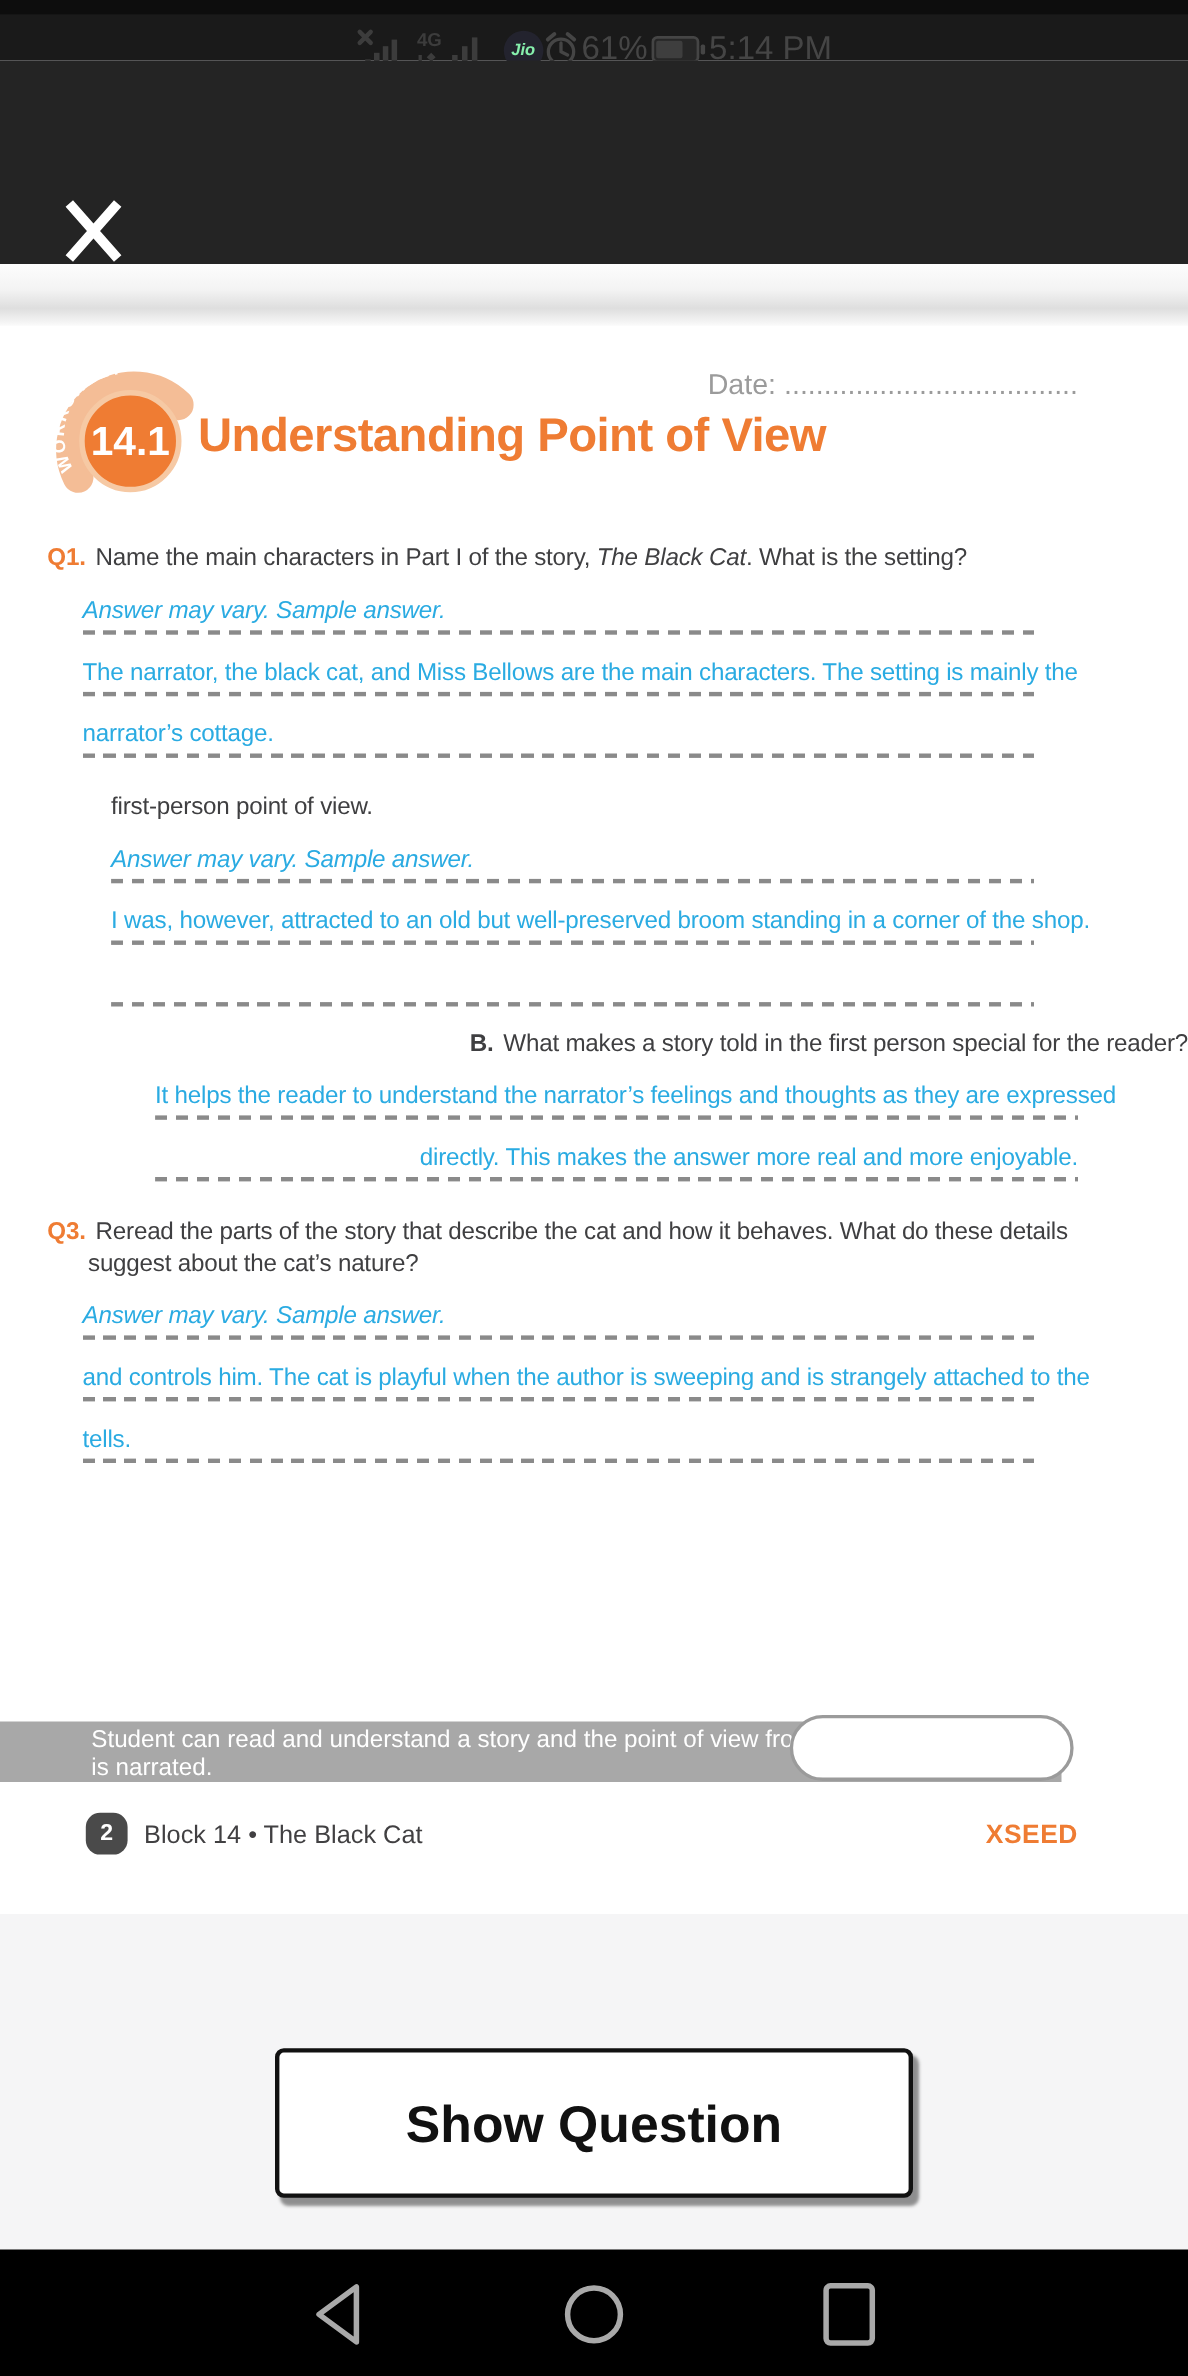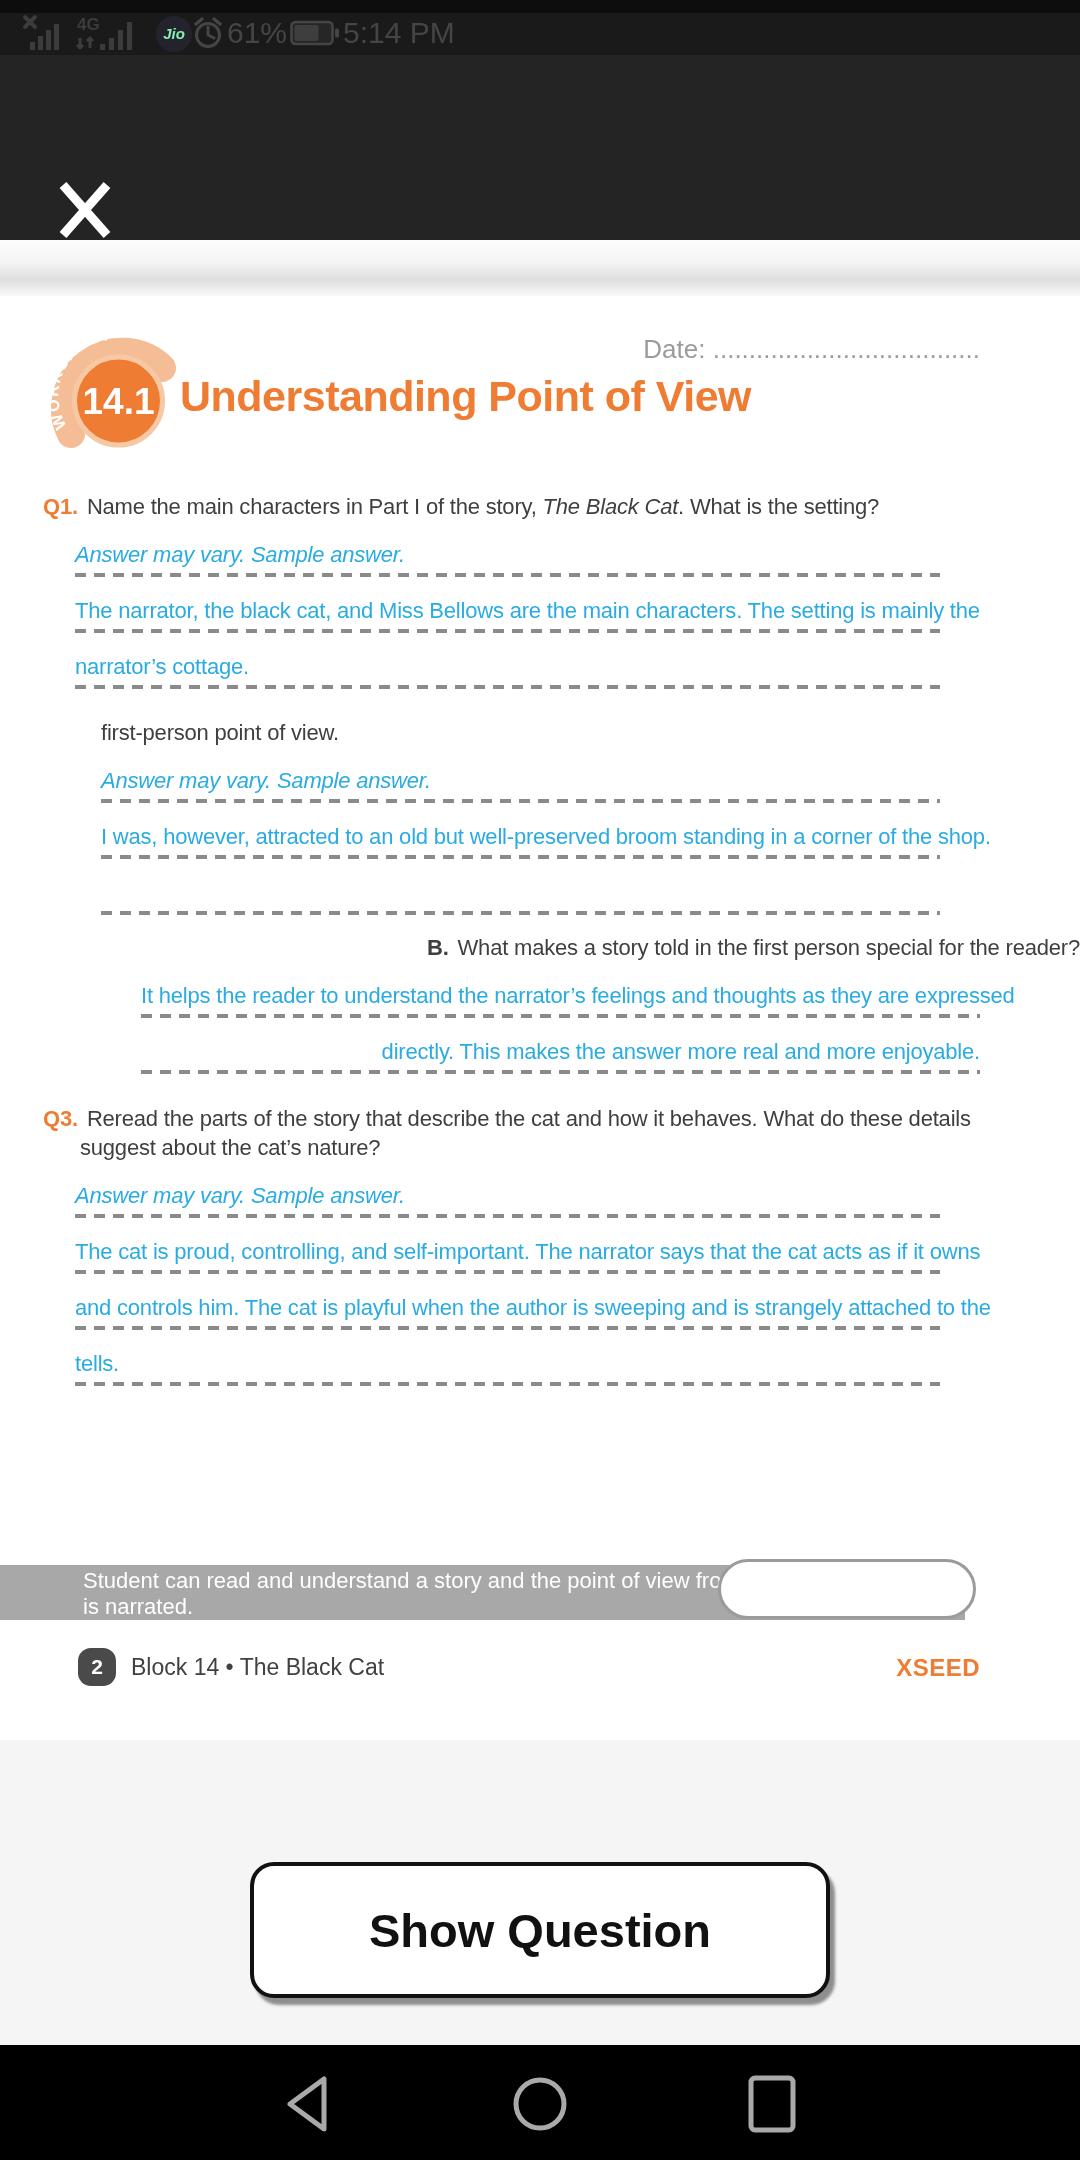--- a/index.html
+++ b/index.html
@@ -2,21 +2,21 @@
 <html><head>
 <meta charset="utf-8">
 <style>
   html,body{margin:0;padding:0;}
   body{font-family:"Liberation Sans", sans-serif; background:#000;}
   #root{position:relative;width:1080px;height:2160px;background:#f5f5f6;overflow:hidden;}
 
   
   .status-bar{position:absolute;left:0;top:0;width:1080px;height:55px;background:#1a1a1a;}
   .status-top-strip{position:absolute;left:0;top:0;width:100%;height:13px;background:#0d0d0d;}
-  .status-row{position:absolute;left:0;top:10px;width:100%;height:45px;display:flex;justify-content:flex-start;align-items:center;box-sizing:border-box;padding:0 22px;}
+  .status-row{position:absolute;left:0;top:22px;width:100%;height:45px;display:flex;justify-content:center;align-items:center;box-sizing:border-box;padding:0 22px;}
   .st-left{display:flex;align-items:flex-end;gap:10px;}
   .st-right{display:flex;align-items:center;gap:3px;color:#454545;font-size:30px;}
   .jio-badge{width:36px;height:36px;border-radius:50%;background:#23232e;color:#86efac;
     font-size:15px;font-weight:bold;font-style:italic;display:flex;align-items:center;justify-content:center;}
   .st-txt{color:#454545;}
 
   
   .viewer-header{position:absolute;left:0;top:55px;width:1080px;height:185px;background:#242424;}
   .close-btn{position:absolute;left:55px;top:124px;width:60px;height:62px;cursor:pointer;}
 
@@ -59,21 +59,21 @@
 
   
   .page-footer{position:absolute;left:78px;top:1352px;display:flex;align-items:center;gap:15px;}
   .pg-num{width:38px;height:38px;border-radius:13px;background:#4a4a4a;color:#fff;font-size:21px;font-weight:bold;
     display:flex;align-items:center;justify-content:center;}
   .pg-label{font-size:23px;color:#414042;}
   .brand{position:absolute;right:100px;top:1358px;font-size:24px;font-weight:bold;color:#ef7c33;letter-spacing:0.5px;}
 
   
   .action-btn{position:absolute;left:250px;top:1862px;width:580px;height:136px;background:#ffffff;
-    border:4px solid #111;border-radius:24px;box-shadow:5px 7px 3px rgba(0,0,0,0.42);
+    border:4px solid #111;border-radius:8px;box-shadow:5px 7px 3px rgba(0,0,0,0.42);
     display:flex;align-items:center;justify-content:center;cursor:pointer;box-sizing:border-box;}
   .action-btn span{font-size:47px;font-weight:bold;color:#111;}
 
   
   .nav-bar{position:absolute;left:0;top:2045px;width:1080px;height:115px;background:#000;}
   .nav-icon{position:absolute;top:29px;width:60px;height:60px;cursor:pointer;}
   .nav-back{left:282px;}
   .nav-home{left:510px;}
   .nav-recents{left:742px;}
 </style>
@@ -198,23 +198,20 @@
         <div class="q-block">
           <div class="q-text">
             <div class="q-tline"><span class="q-label">Q3.</span><span>Reread the parts of the story that describe the cat and how it behaves. What do these details</span></div>
             <div class="q-tline q-cont"><span>suggest about the cat’s nature?</span></div>
           </div>
           <div class="answers">
             <div class="ans">
               <div class="ans-text ital">Answer may vary. Sample answer.</div>
             </div>
             <div class="ans">
-              <div class="ans-text">The cat is proud, controlling, and self-important. The narrator says that the cat acts as if it owns</div>
-            </div>
-            <div class="ans">
               <div class="ans-text">and controls him. The cat is playful when the author is sweeping and is strangely attached to the</div>
             </div>
             <div class="ans">
               <div class="ans-text">tells.</div>
             </div>
           </div>
         </div>
       </div>
 
     <div class="outcome-bar">

